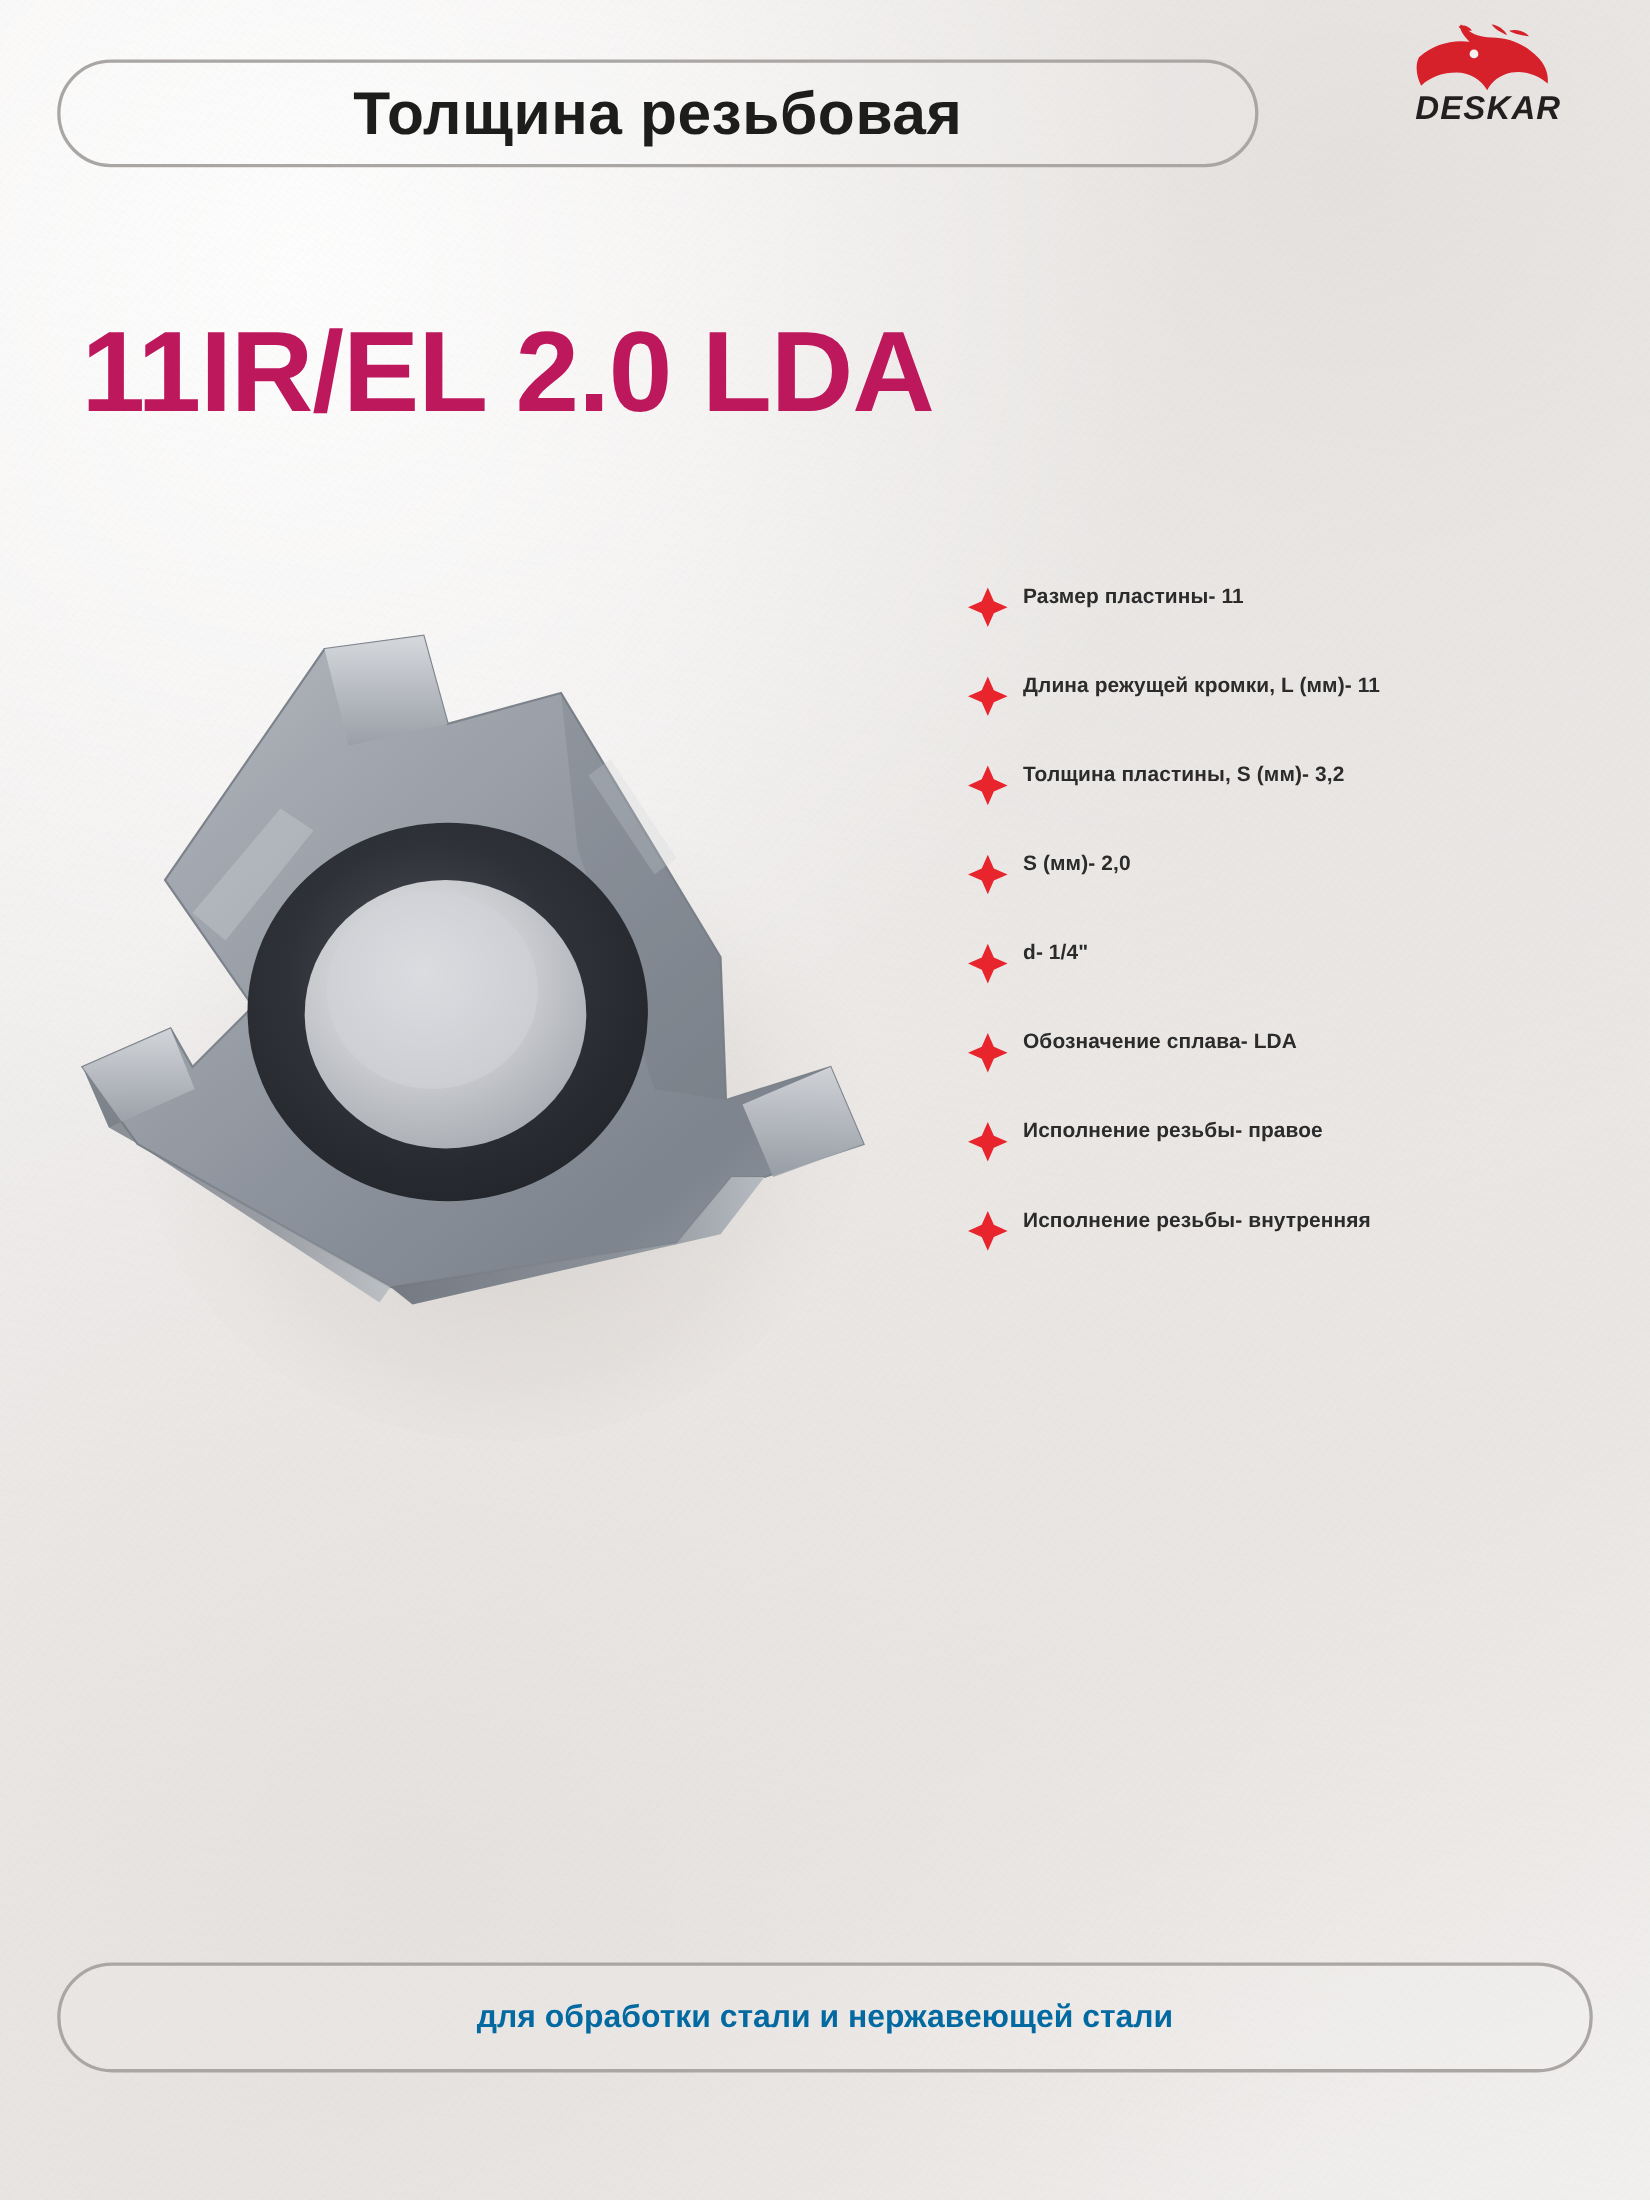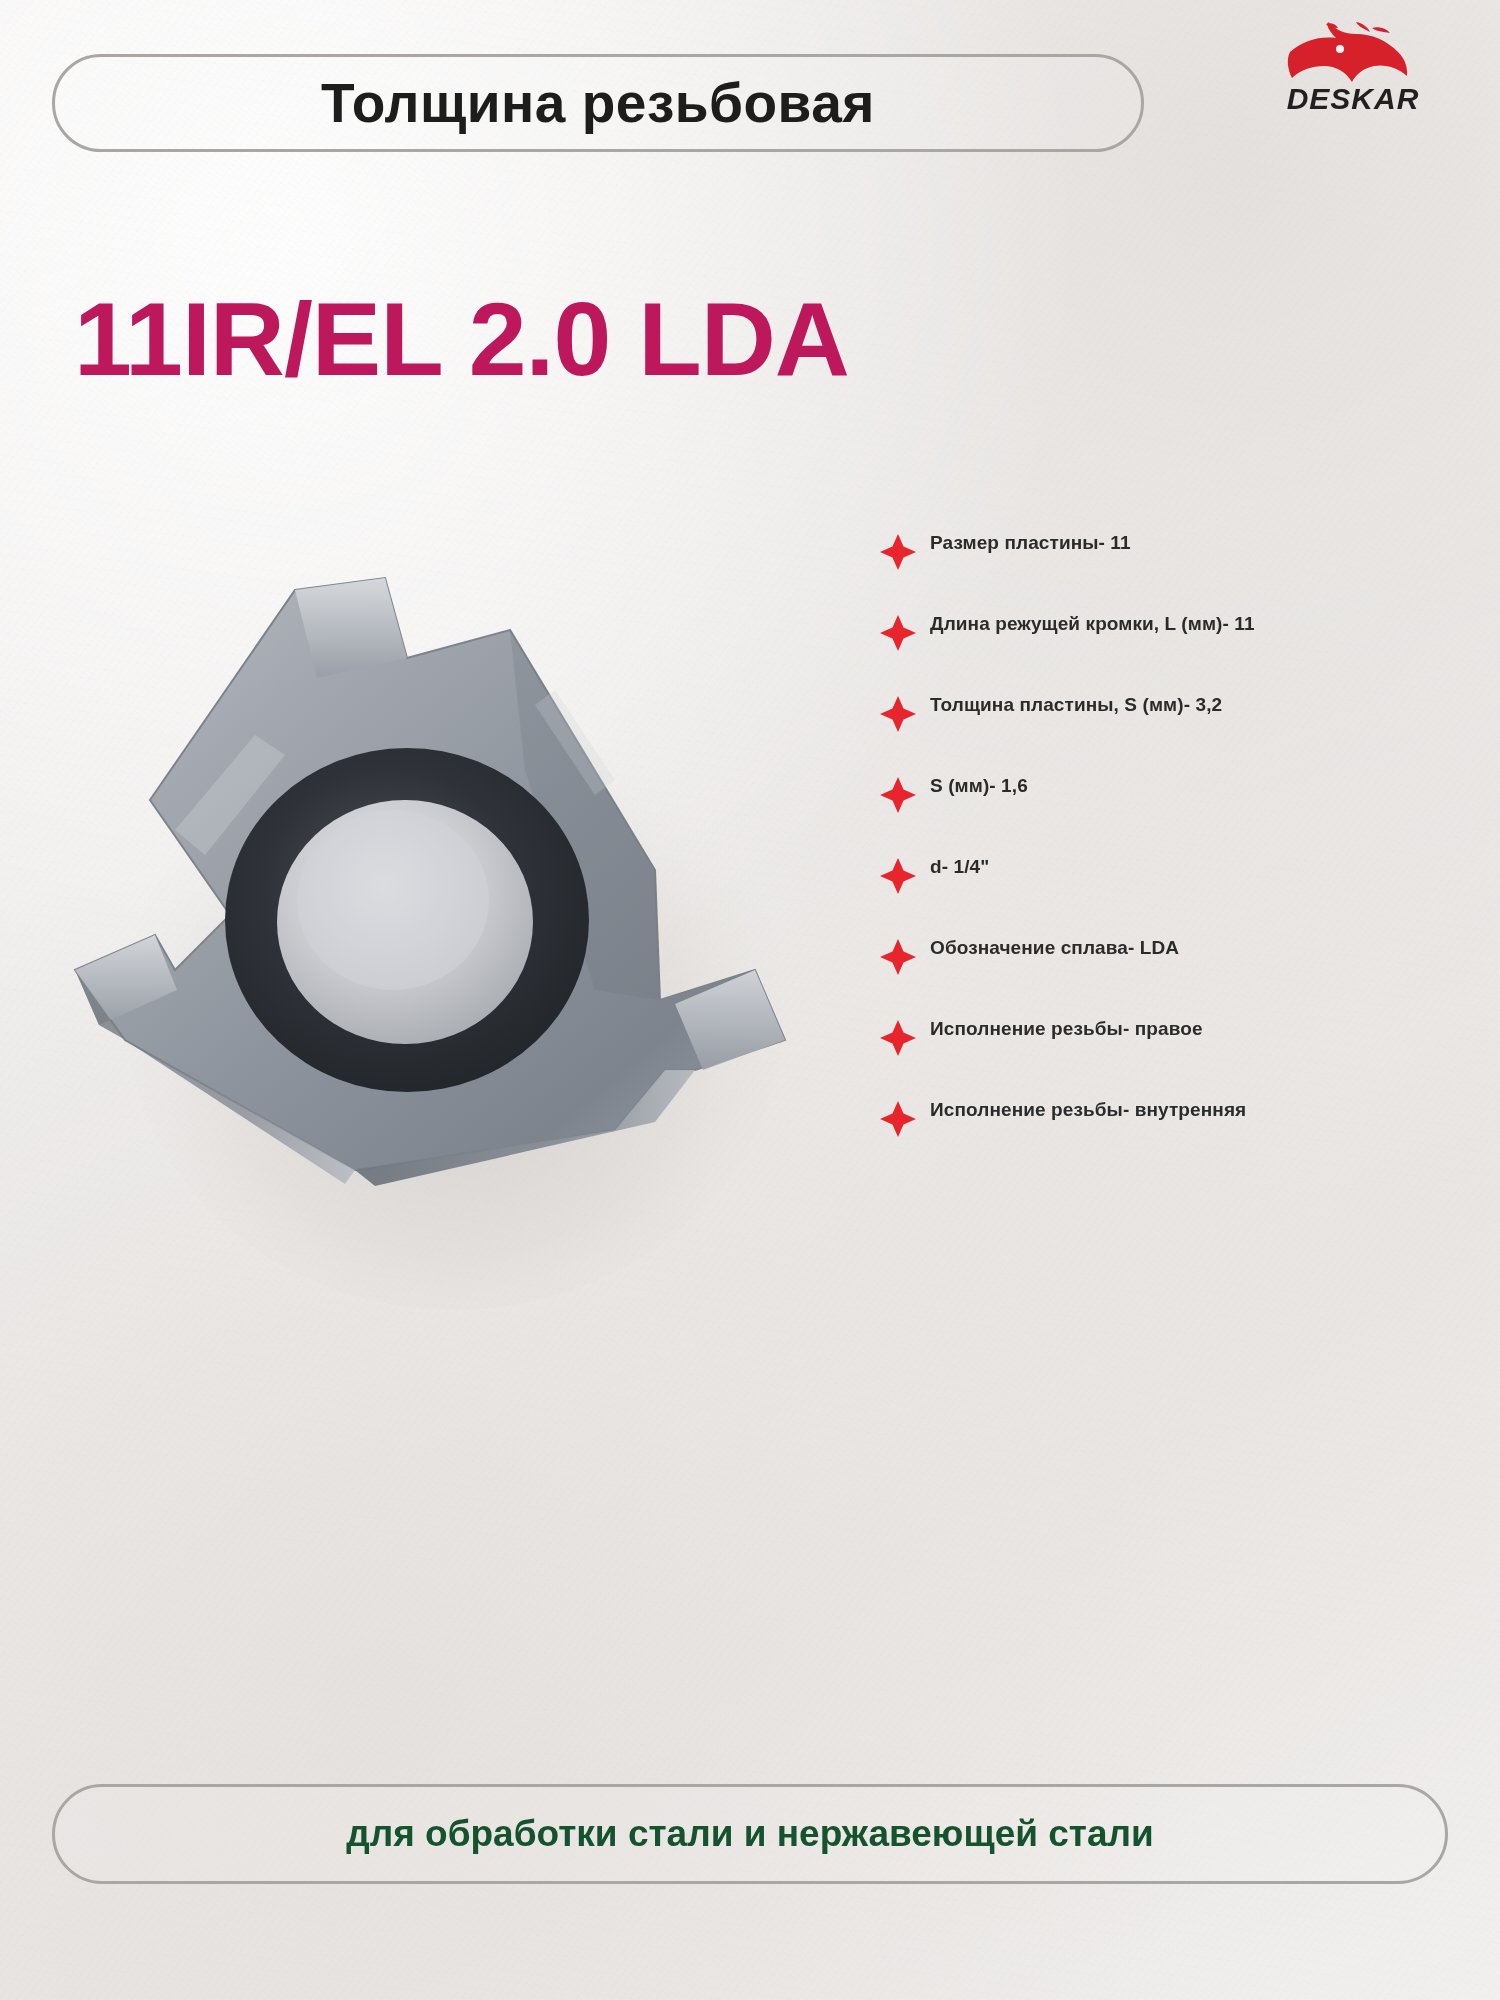--- a/index.html
+++ b/index.html
@@ -150,23 +150,23 @@
     height: 100px;
     border: 3px solid #a9a6a4;
     border-radius: 50px;
     display: flex;
     align-items: center;
     justify-content: center;
     box-sizing: border-box;
     background: rgba(255,255,255,0.10);
   }
   .footer-pill .t {
-    font-size: 37px;
-    font-weight: bold;
-    color: #14532d;
+    font-size: 29px;
+    font-weight: bold;
+    color: #0369a1;
     white-space: nowrap;
   }
 </style>
 </head>
 <body>
 
 <div class="page"></div>
 
 <div class="content">
 
@@ -266,21 +266,21 @@
       <svg class="star" viewBox="0 0 40 40">
         <path d="M20 2 L25.5 14.5 L38 20 L25.5 25.5 L20 38 L14.5 25.5 L2 20 L14.5 14.5 Z" fill="#e8242c"></path>
       </svg>
       <div class="txt">Толщина пластины, S (мм)- 3,2</div>
     </div>
 
     <div class="spec-row">
       <svg class="star" viewBox="0 0 40 40">
         <path d="M20 2 L25.5 14.5 L38 20 L25.5 25.5 L20 38 L14.5 25.5 L2 20 L14.5 14.5 Z" fill="#e8242c"></path>
       </svg>
-      <div class="txt">S (мм)- 1,6</div>
+      <div class="txt">S (мм)- 2,0</div>
     </div>
 
     <div class="spec-row">
       <svg class="star" viewBox="0 0 40 40">
         <path d="M20 2 L25.5 14.5 L38 20 L25.5 25.5 L20 38 L14.5 25.5 L2 20 L14.5 14.5 Z" fill="#e8242c"></path>
       </svg>
       <div class="txt">d- 1/4"</div>
     </div>
 
     <div class="spec-row">

